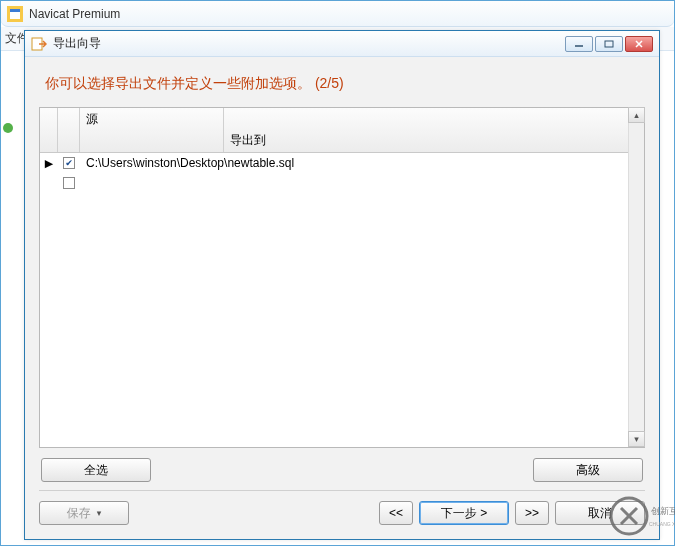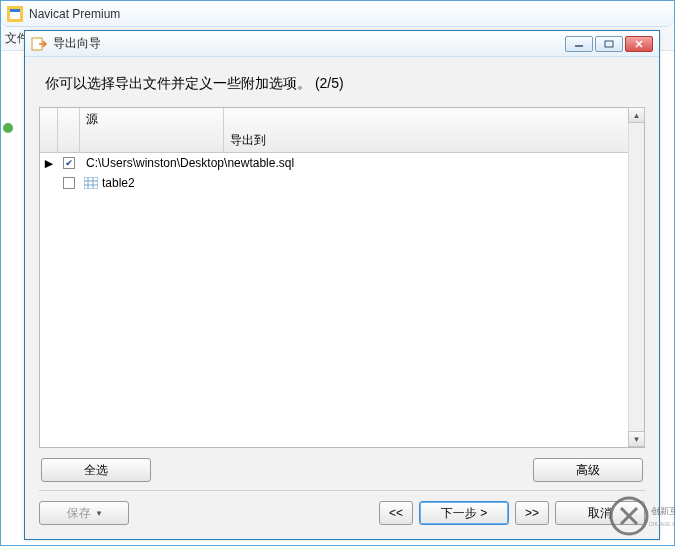--- a/index.html
+++ b/index.html
@@ -17,21 +17,21 @@
 .dialog { position: absolute; left: 24px; top: 30px; width: 636px; height: 510px; border: 1px solid #2a7ab0; background: #f2f2f2; box-shadow: 0 0 4px rgba(0,0,0,.1); }
 .dlg-titlebar { height: 26px; background: linear-gradient(#fefefe,#e8f1f9); display:flex; align-items:center; padding: 0 6px; border-bottom:1px solid #cddff0;}
 .dlg-titlebar .title-icon { width:16px; height:16px; margin-right:6px; }
 .dlg-title { flex:1; font-size:12px; color:#222; }
 .win-btns { display:flex; gap:2px; }
 .win-btn { width:28px; height:16px; border:1px solid #7c9cbc; border-radius:2px; background:linear-gradient(#f8fbff,#d7e8f7); display:flex; align-items:center; justify-content:center; font-size:10px; cursor:pointer; color:#31526f;}
 .win-btn.close { background:linear-gradient(#f5a5a0,#d9534f); border-color:#b13a34; color:#fff;}
 
 .dlg-body { position:absolute; top:26px; left:0; right:0; bottom:0; padding: 16px 14px 14px 14px; display:flex; flex-direction:column; }
 
-.instruction { color:#000000; font-size:14px; padding: 2px 6px 14px 6px; }
+.instruction { color:#c2410c; font-size:14px; padding: 2px 6px 14px 6px; }
 
 .table-wrap { flex:1; border:1px solid #b9b9b9; background:#fff; position:relative; display:flex; }
 .table-inner { flex:1; overflow:hidden; }
 .grid-head { display:flex; background:linear-gradient(#fcfcfc,#ececec); border-bottom:1px solid #c9c9c9; font-size:12px; }
 .grid-head .corner { width:18px; border-right:1px solid #d0d0d0; }
 .grid-head .chkcol{ width:22px; border-right:1px solid #d0d0d0;}
 .col-src { width:144px; padding:3px 6px; border-right:1px solid #d0d0d0; }
 .col-dst { flex:1; padding:3px 6px;margin-top:21px; }
 .grid-row { display:flex; font-size:12px; height:20px; align-items:center; }
 .grid-row.sel { background:#fff; }
@@ -126,30 +126,20 @@
               <span class="chk">✔</span>
             </div>
           <div class="cell-dst">C:\Users\winston\Desktop\newtable.sql</div>
         </div>
 
         <div class="grid-row">
           <div class="row-ind"></div>
           <div class="chk-cell">
               <span class="chk"></span>
             </div>
-          <div class="cell-src">
-            <svg class="tbl-icon" viewBox="0 0 14 12">
-                <rect width="14" height="12" fill="#fff" stroke="#7aa7cc"></rect>
-                <line x1="0" y1="4" x2="14" y2="4" stroke="#7aa7cc"></line>
-                <line x1="0" y1="8" x2="14" y2="8" stroke="#7aa7cc"></line>
-                <line x1="4" y1="0" x2="4" y2="12" stroke="#7aa7cc"></line>
-                <line x1="9" y1="0" x2="9" y2="12" stroke="#7aa7cc"></line>
-              </svg>
-            <span>table2</span>
-          </div>
           <div class="cell-dst"></div>
         </div>
       </div>
       <div class="vscroll">
         <div class="arrow">▴</div>
         <div class="arrow bottom">▾</div>
       </div>
     </div>
 
     <div class="mid-btns">

